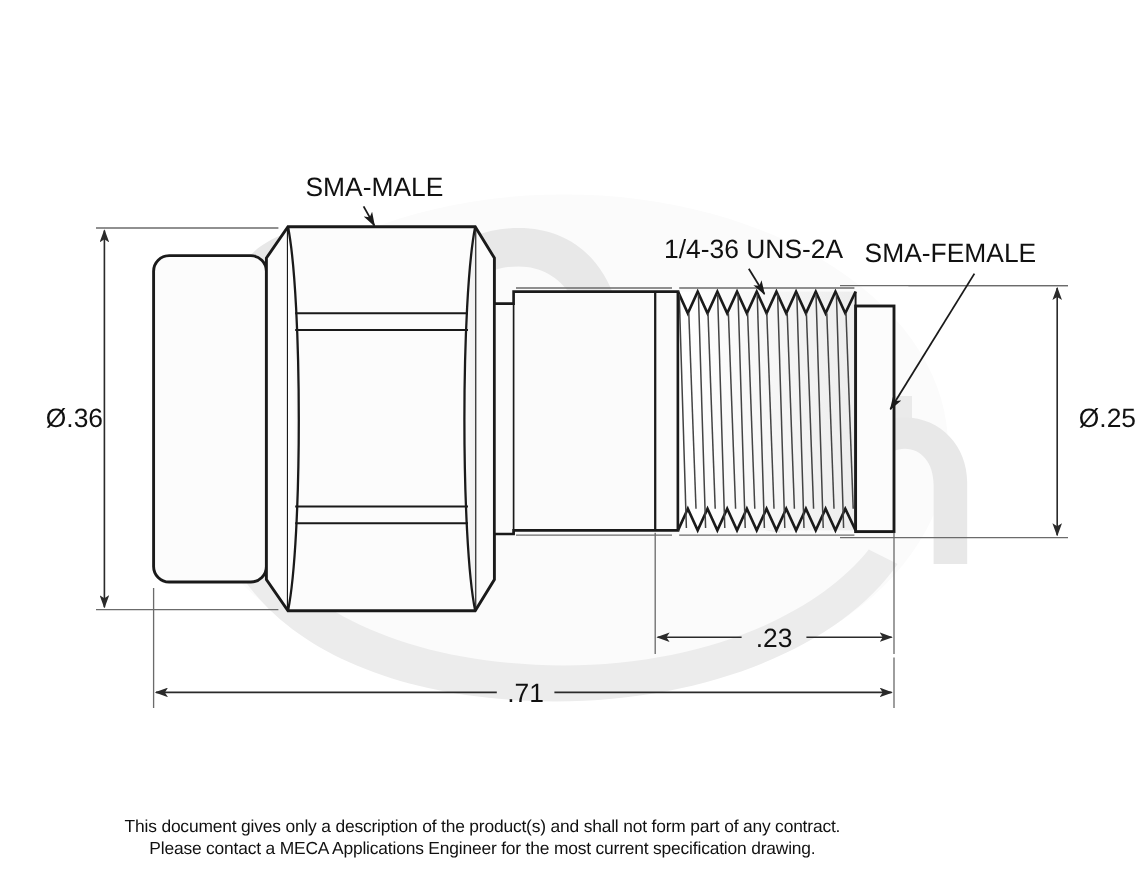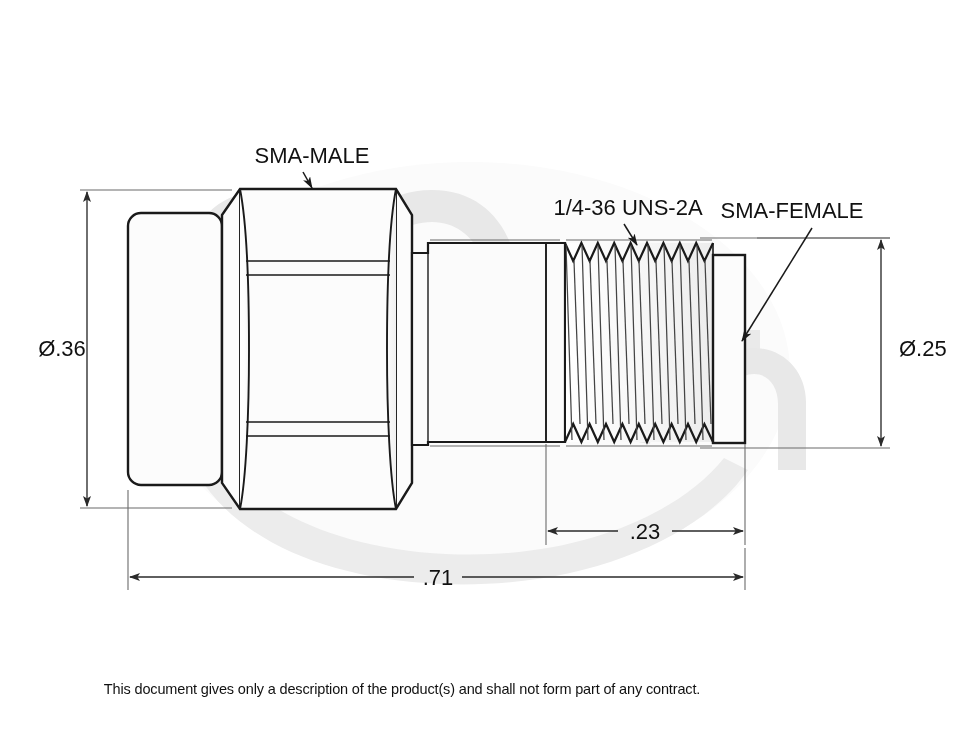--- a/index.html
+++ b/index.html
@@ -239,15 +239,16 @@
 
     <g>
       <text x="792" y="218" font-family="Liberation Sans, sans-serif" font-size="22" fill="#111111" text-anchor="middle">SMA-FEMALE</text>
       <line x1="812" y1="228" x2="742" y2="341" stroke="#1a1a1a" stroke-width="1.5" marker-end="url(#leaderArrow)"></line>
     </g>
 
   </svg>
 
   <div class="footer-block">
     <span class="footer-line">This document gives only a description of the product(s) and shall not form part of any contract.</span>
+    <span class="footer-line">Please contact a MECA Applications Engineer for the most current specification drawing.</span>
   </div>
 
 </div>
 
 </body></html>

